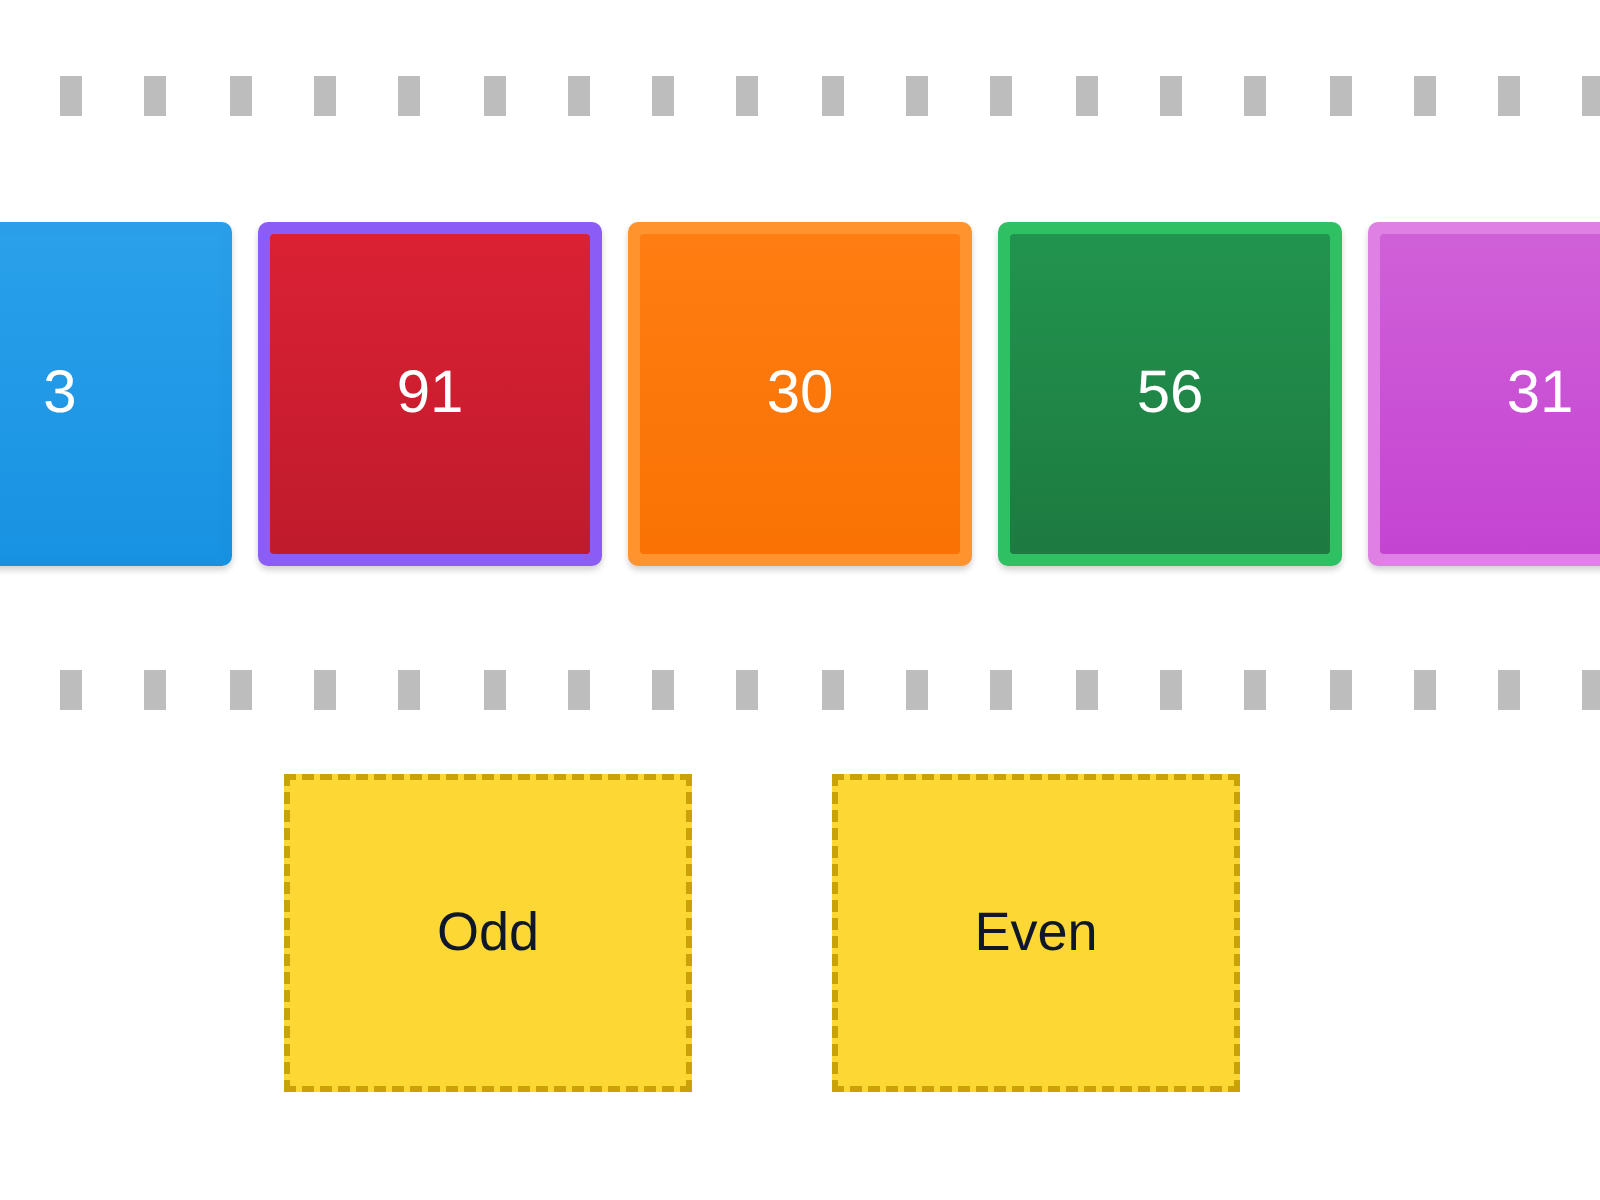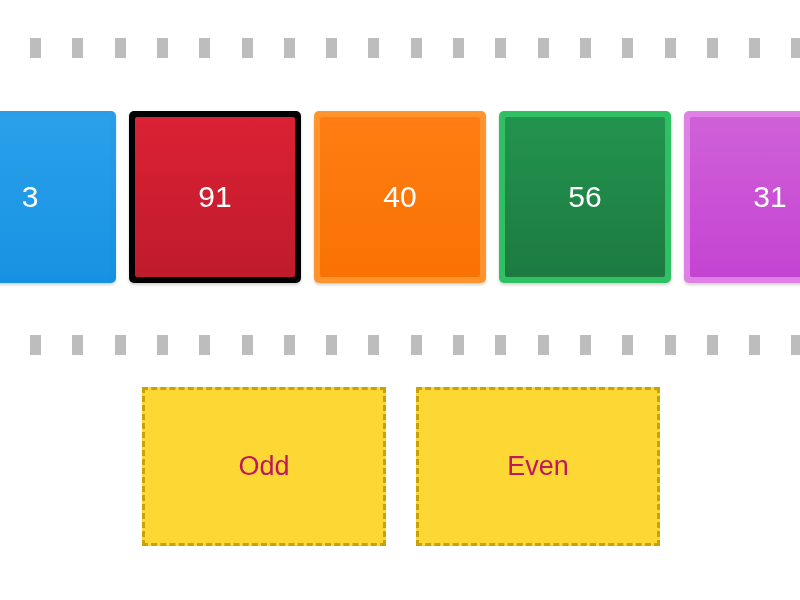--- a/index.html
+++ b/index.html
@@ -15,24 +15,24 @@
     display:flex; align-items:center; justify-content:center;
     color:#ffffff; font-size:30px; cursor:grab;
     box-shadow:0 2px 3px rgba(0,0,0,0.18);
   }
   .tile .inner {
     position:absolute; left:6px; right:6px; top:6px; bottom:6px;
     border-radius:2px;
   }
   .tile .num { position:relative; z-index:1; }
   .drop {
-    position:absolute; top:387px; width:244px; height:159px; box-sizing:border-box;
+    position:absolute; top:387px; width:204px; height:159px; box-sizing:border-box;
     background:#fdd835; border:3px dashed #c9a208;
     display:flex; align-items:center; justify-content:center;
-    color:#be185d; font-size:27px;
+    color:#0f172a; font-size:27px;
   }
 </style>
 </head>
 <body>
 
 <div class="dash-row" style="top:38px;" id="dashTop">
     <div class="dash" style="left: 30px;"></div>
     <div class="dash" style="left: 72.3px;"></div>
     <div class="dash" style="left: 114.6px;"></div>
     <div class="dash" style="left: 156.9px;"></div>
@@ -51,27 +51,27 @@
     <div class="dash" style="left: 706.8px;"></div>
     <div class="dash" style="left: 749.1px;"></div>
     <div class="dash" style="left: 791.4px;"></div>
   </div>
 
 <div>
   <div class="tile" style="left:-56px; background:linear-gradient(#2a9ee8,#1690e0);">
     <div class="inner" style="background:linear-gradient(#2aa0ea,#1892e2);"></div>
     <span class="num">3</span>
   </div>
-  <div class="tile" style="left:129px; background:#000000;">
+  <div class="tile" style="left:129px; background:#8b5cf6;">
     <div class="inner" style="background:linear-gradient(#db2134,#bf1b2c);"></div>
     <span class="num">91</span>
   </div>
   <div class="tile" style="left:314px; background:#ff932e;">
     <div class="inner" style="background:linear-gradient(#ff7d12,#f97203);"></div>
-    <span class="num">40</span>
+    <span class="num">30</span>
   </div>
   <div class="tile" style="left:499px; background:#30c064;">
     <div class="inner" style="background:linear-gradient(#22944f,#1d7a40);"></div>
     <span class="num">56</span>
   </div>
   <div class="tile" style="left:684px; background:#de80e4;">
     <div class="inner" style="background:linear-gradient(#d060d8,#c444d2);"></div>
     <span class="num">31</span>
   </div>
 </div>

